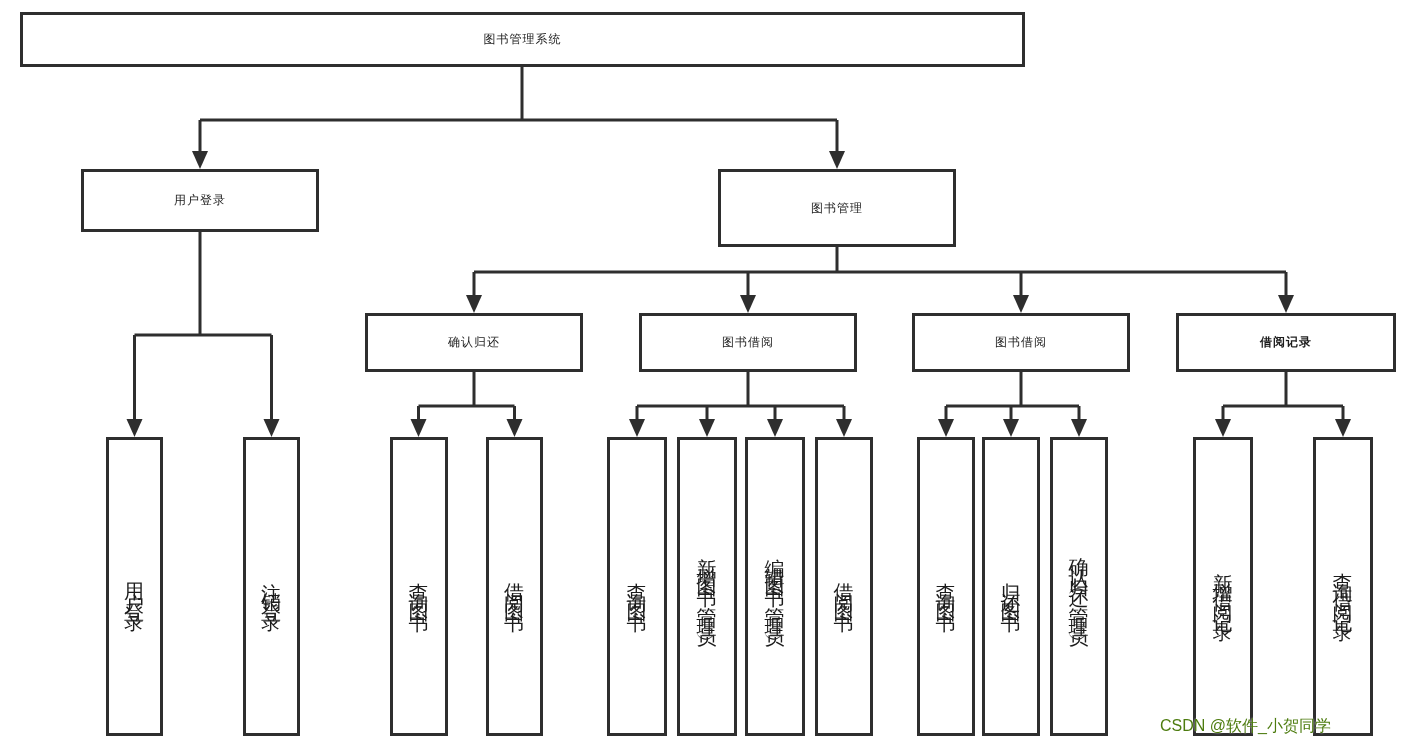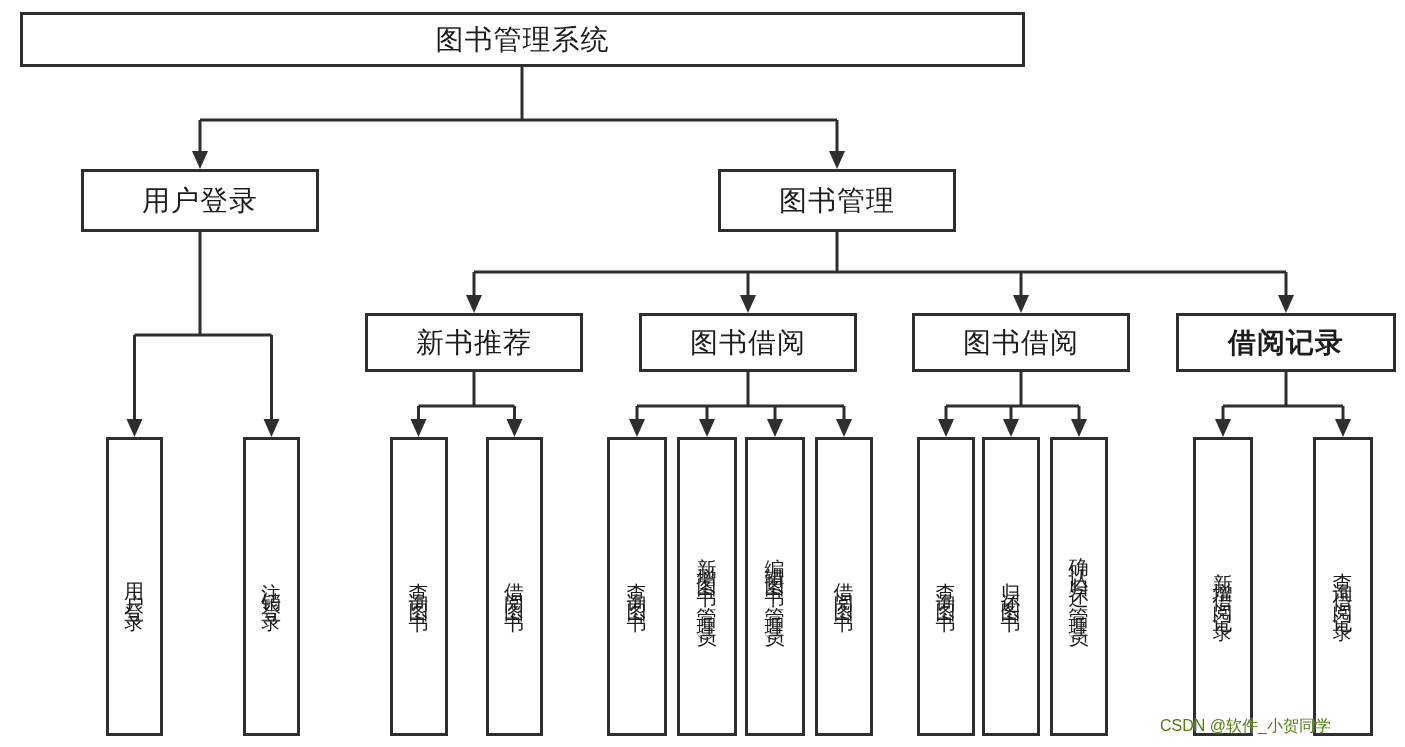--- a/index.html
+++ b/index.html
@@ -22,21 +22,21 @@
   .node {
     position: absolute;
     box-sizing: border-box;
     border: 3px solid #2e2e2e;
     background: #ffffff;
     display: flex;
     align-items: center;
     justify-content: center;
     color: #1c1c1c;
   }
-  .hbox { font-size: 28px; letter-spacing: 1px; }
+  .hbox { font-size: 12px; letter-spacing: 1px; }
   .vbox .vtext {
     writing-mode: vertical-rl;
     text-orientation: mixed;
     font-size: 20px;
     line-height: 1;
     letter-spacing: 10px;
     color: #1c1c1c;
     white-space: nowrap;
   }
   .watermark {
@@ -94,26 +94,26 @@
     </g>
   </svg>
 
   <div class="node hbox" style="left:20px; top:12px; width:1005px; height:55px;">
     <span>图书管理系统</span>
   </div>
 
   <div class="node hbox" style="left:81px; top:169px; width:238px; height:63px;">
     <span>用户登录</span>
   </div>
-  <div class="node hbox" style="left:718px; top:169px; width:238px; height:63px;">
+  <div class="node hbox" style="left:718px; top:169px; width:238px; height:78px;">
     <span>图书管理</span>
   </div>
 
   <div class="node hbox" style="left:365px; top:313px; width:218px; height:59px;">
-    <span>新书推荐</span>
+    <span>确认归还</span>
   </div>
   <div class="node hbox" style="left:639px; top:313px; width:218px; height:59px;">
     <span>图书借阅</span>
   </div>
   <div class="node hbox" style="left:912px; top:313px; width:218px; height:59px;">
     <span>图书借阅</span>
   </div>
   <div class="node hbox" style="left:1176px; top:313px; width:220px; height:59px;font-weight:bold;">
     <span>借阅记录</span>
   </div>

